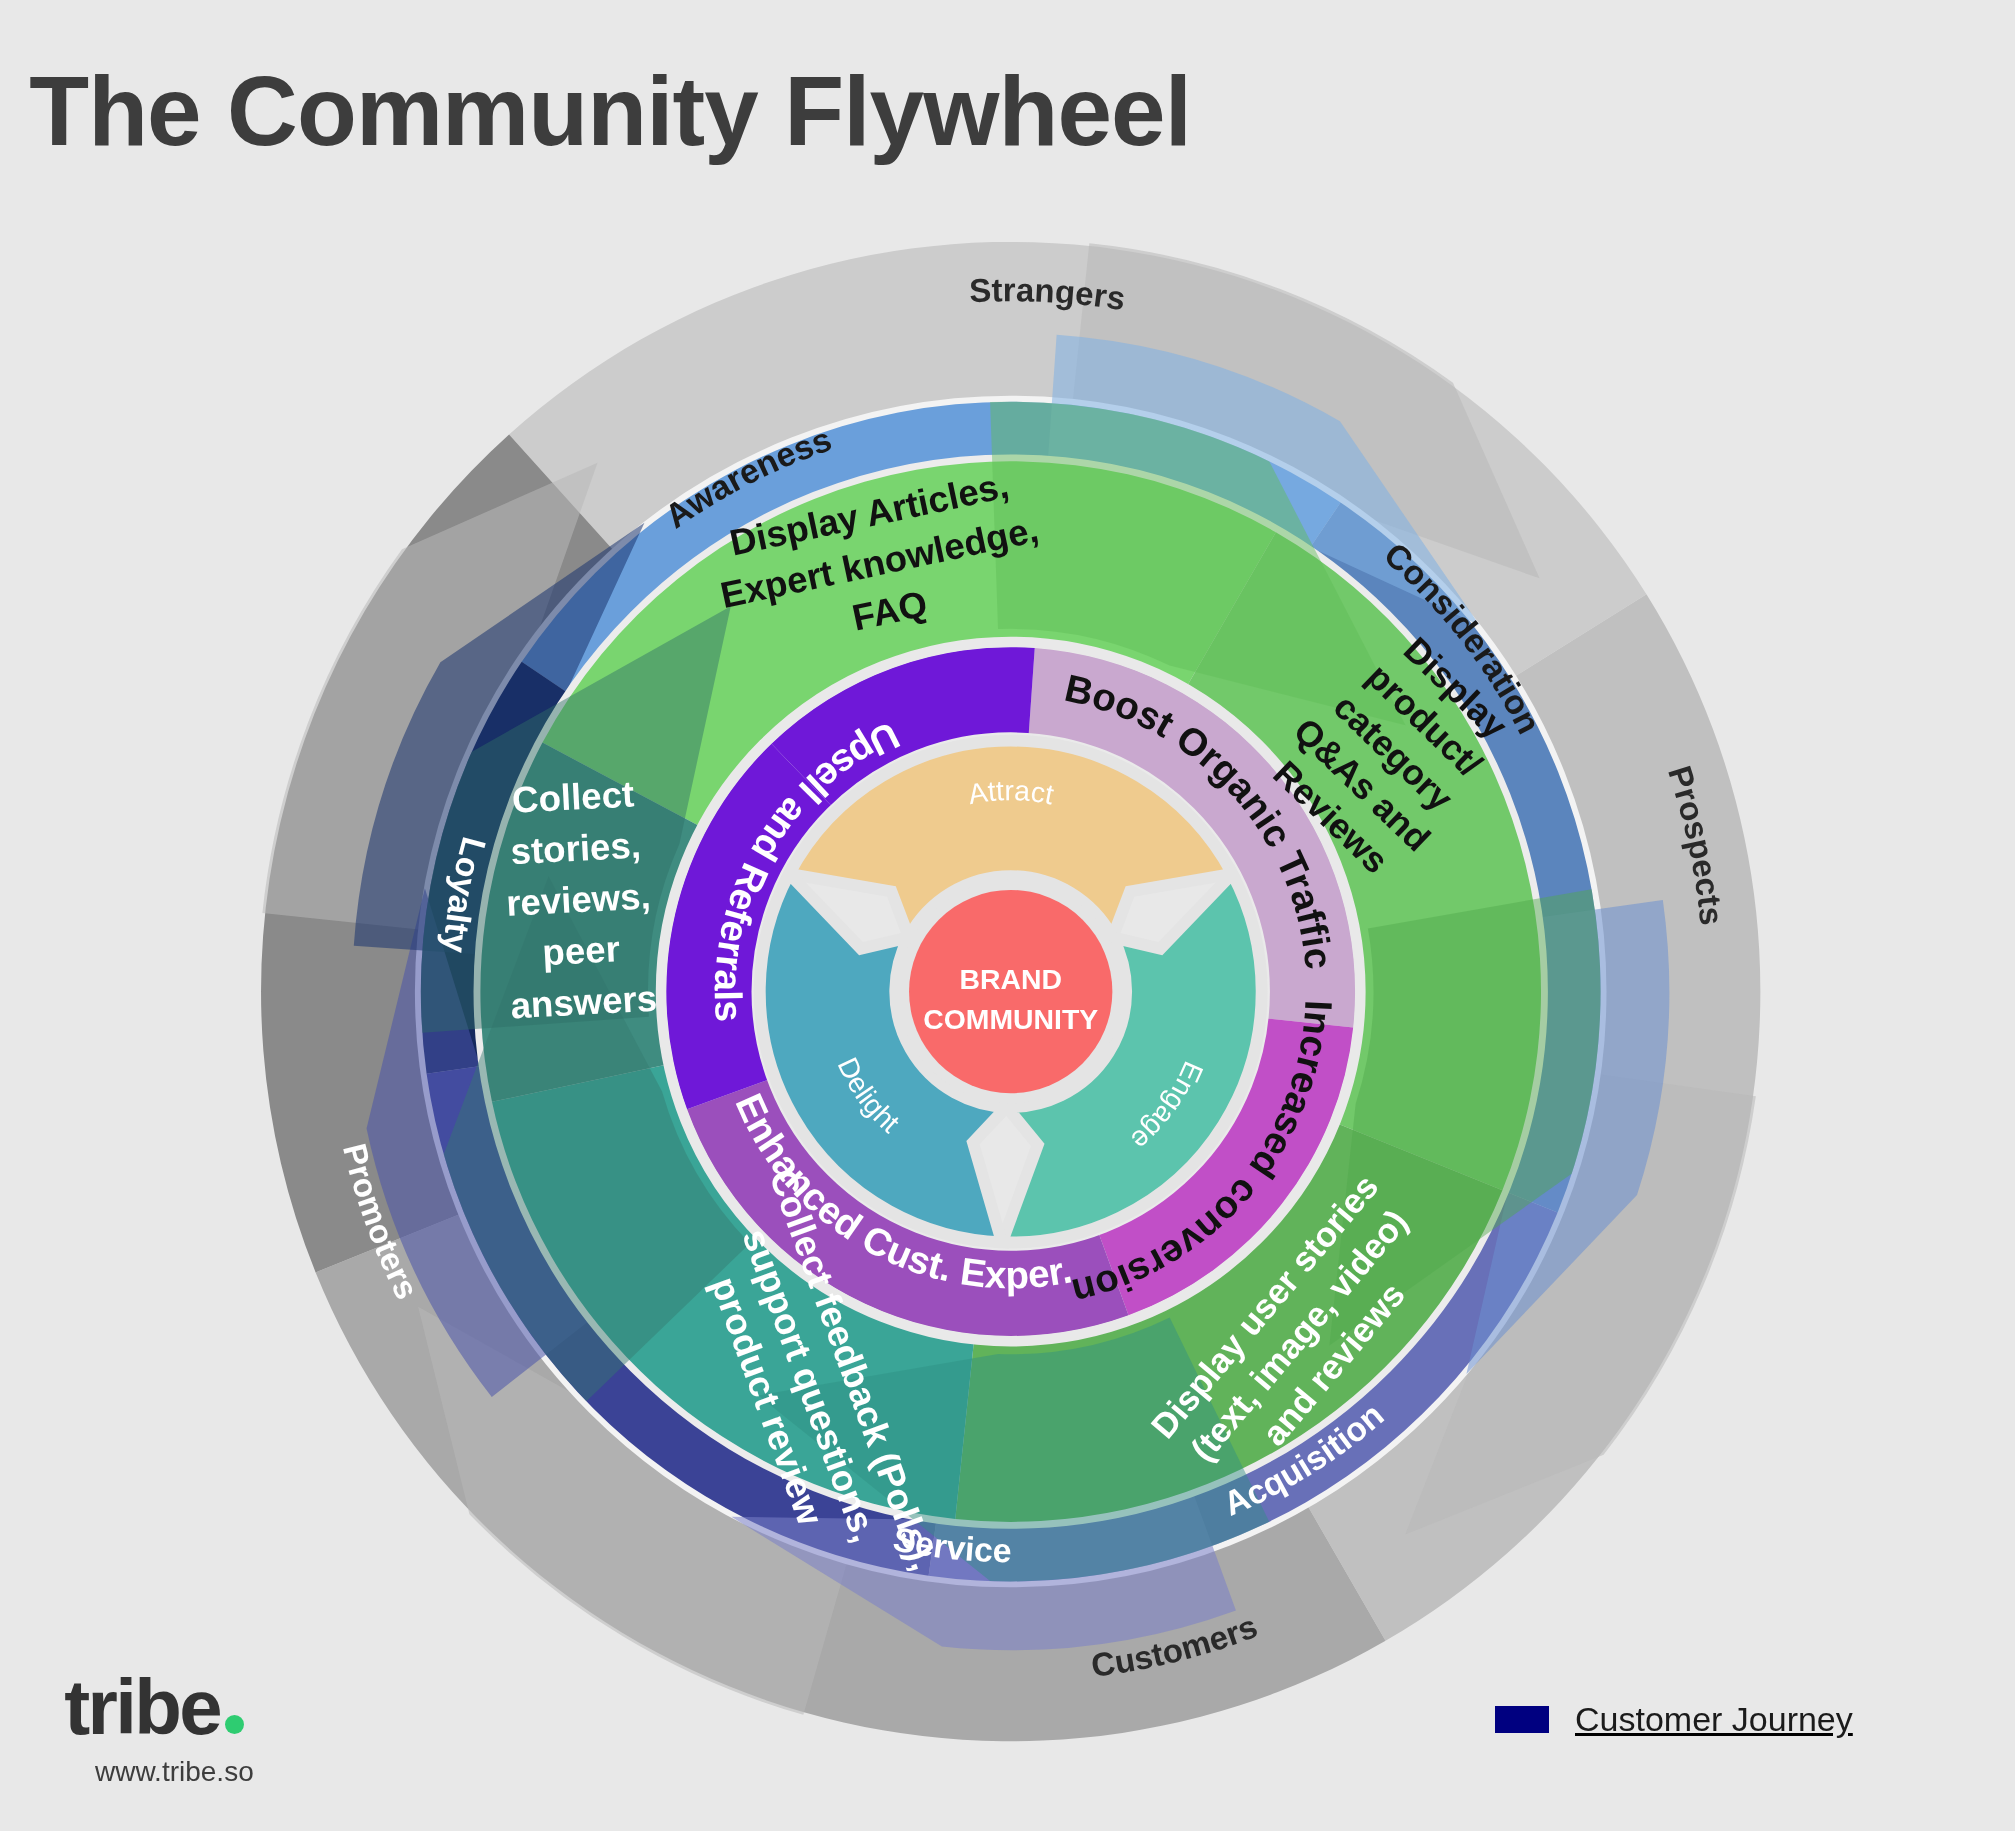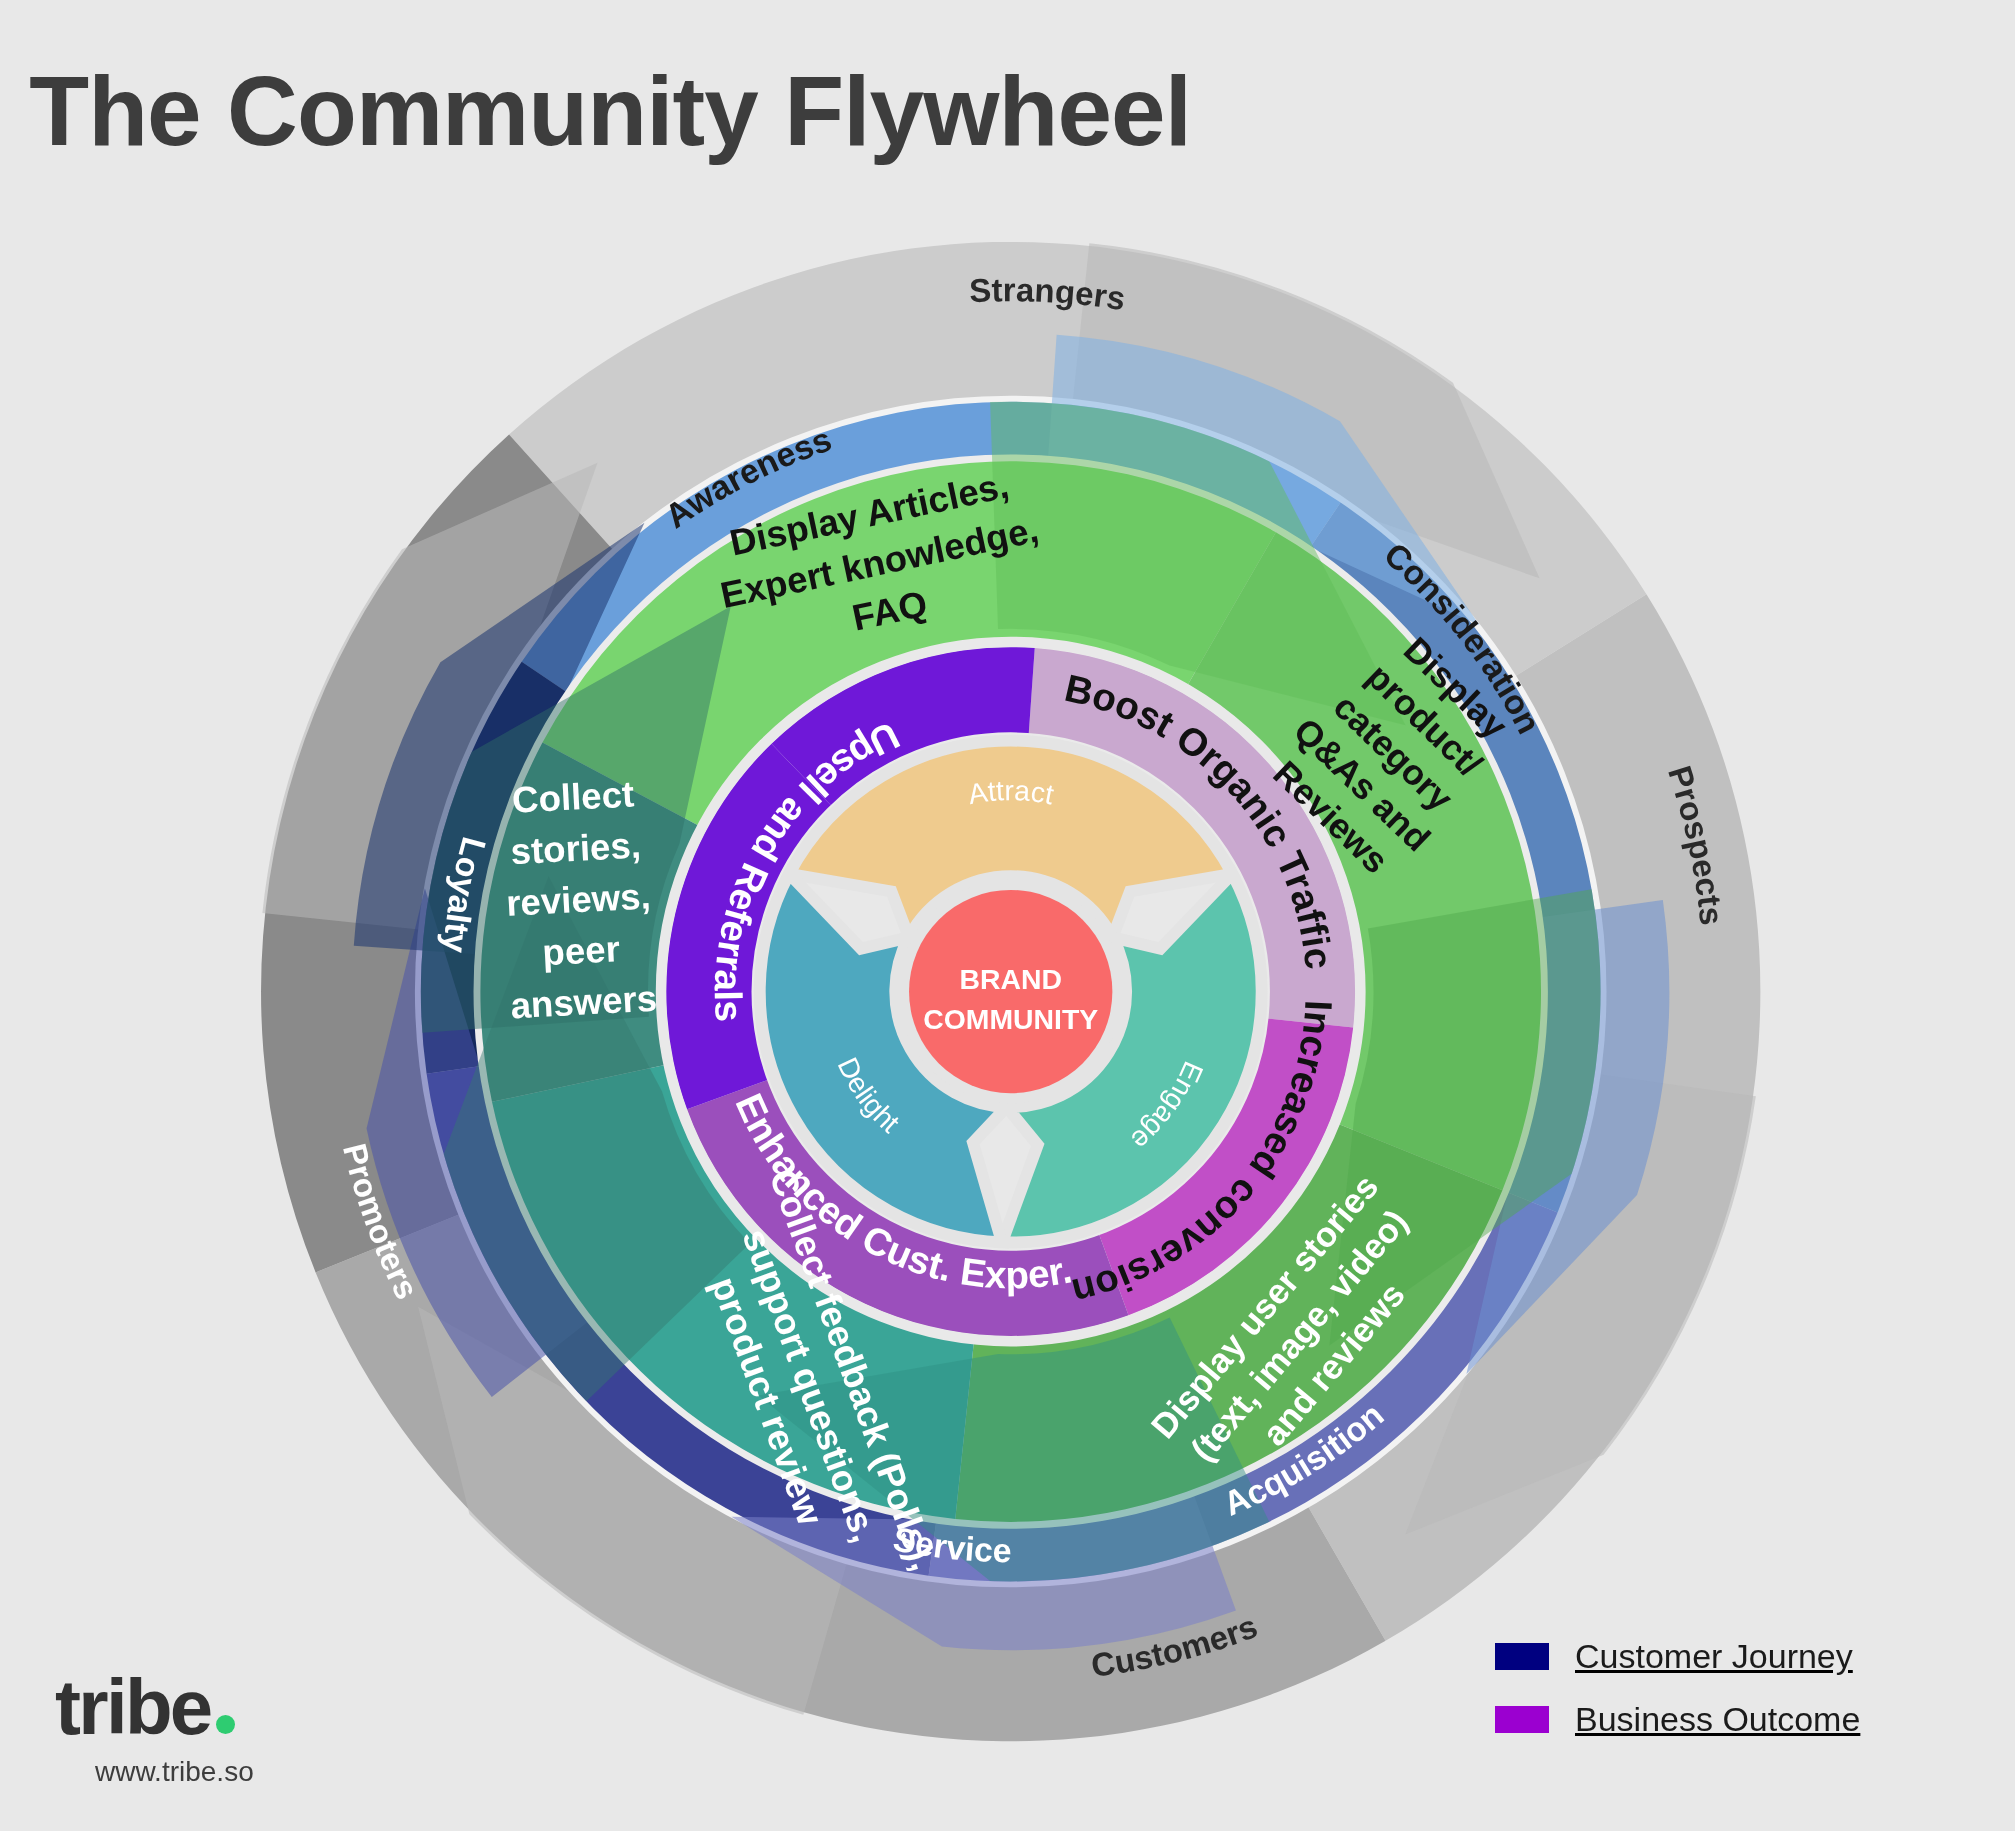--- a/index.html
+++ b/index.html
@@ -6,21 +6,21 @@
   body{width:2015px;height:1832px;position:relative;overflow:hidden;
        font-family:"Liberation Sans",sans-serif;}
   #title{position:absolute;left:0;top:55px;width:1191px;text-align:right;
         font-size:98px;font-weight:bold;color:#3d3d3d;letter-spacing:-0.9px;
         font-family:"Liberation Sans",sans-serif;}
   #wheel{position:absolute;left:0;top:0;width:2015px;height:1832px;}
   .legend{position:absolute;right:39px;bottom:69px;width:481px;text-decoration:underline;}
   .legend-row{display:flex;align-items:center;margin-bottom:24px;}
   .legend-sw{width:54px;height:26.6px;margin-right:26px;flex:0 0 auto;}
   .legend-lb{font-size:34px;color:#1b1b1b;white-space:nowrap;}
-  .brandmark{position:absolute;left:55px;bottom:44px;}
+  .brandmark{position:absolute;left:55px;bottom:44px;text-align:center;}
   .brandmark .wordmark{font-size:78px;font-weight:bold;color:#333;line-height:0.9;
      letter-spacing:-2.7px;}
   .brandmark .dot{display:inline-block;width:19px;height:19px;border-radius:50%;
      background:#2ecc71;margin-left:5.5px;vertical-align:baseline;}
   .brandmark .url{font-size:28px;color:#3d3d3d;margin-top:13.7px;letter-spacing:0px;margin-left:40px;}
 </style>
 </head>
 <body style="background: rgb(232, 232, 232);">
 
 <div id="title">The Community Flywheel</div>
@@ -126,23 +126,19 @@
       <text font-size="62" fill="#ffffff" font-family="&quot;Liberation Sans&quot;, sans-serif" font-weight="normal" letter-spacing="0"><textPath href="#tp14" startOffset="50%" text-anchor="middle">Engage</textPath></text>
       <text font-size="62" fill="#ffffff" font-family="&quot;Liberation Sans&quot;, sans-serif" font-weight="normal" letter-spacing="0"><textPath href="#tp15" startOffset="50%" text-anchor="middle">Delight</textPath></text>
     </g>
 </svg>
 
 <div class="legend">
   <div class="legend-row">
     <div class="legend-sw" style="background: rgb(0, 0, 128);"></div>
     <div class="legend-lb">Customer Journey</div>
   </div>
-  <div class="legend-row">
-    <div class="legend-sw" style="background: rgb(155, 0, 208);"></div>
-    <div class="legend-lb">Business Outcome</div>
-  </div>
 </div>
 
 <div class="brandmark">
   <div class="wordmark"><span>tribe</span><span class="dot" style="background: rgb(46, 204, 113);"></span></div>
   <div class="url">www.tribe.so</div>
 </div>
 
 
 </body></html>

